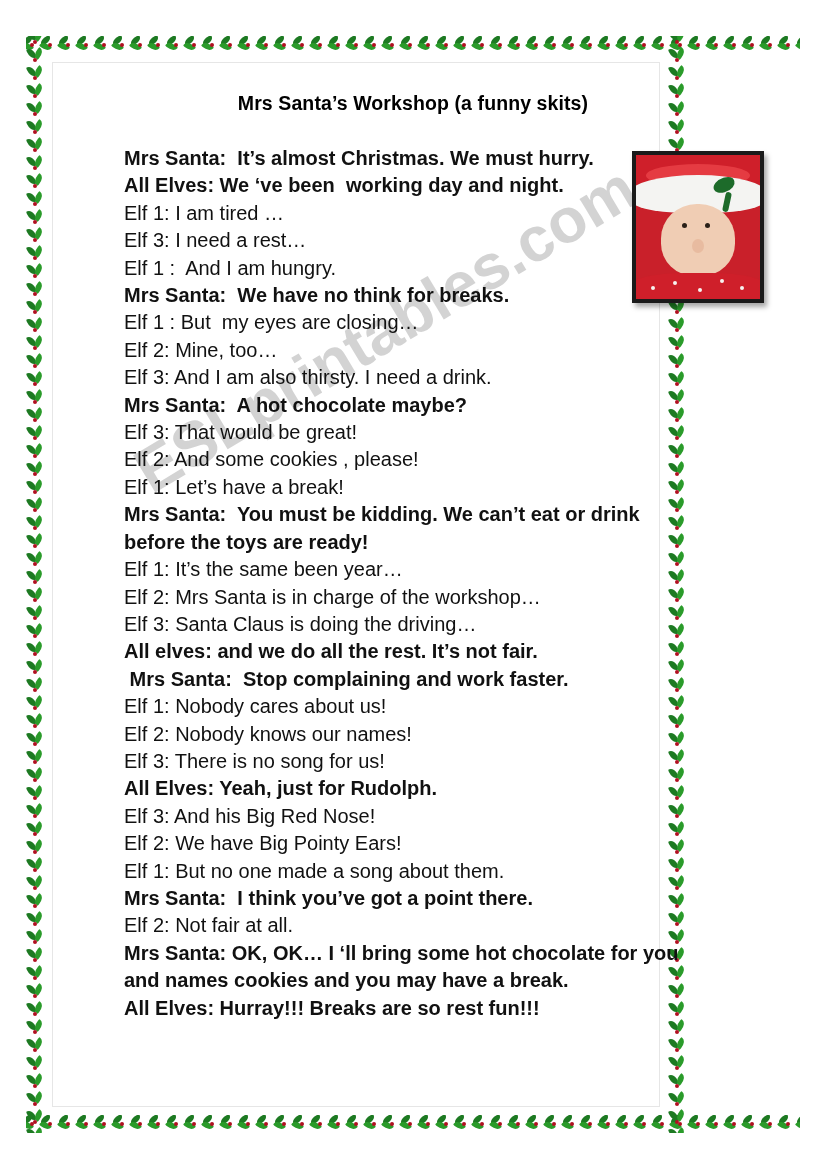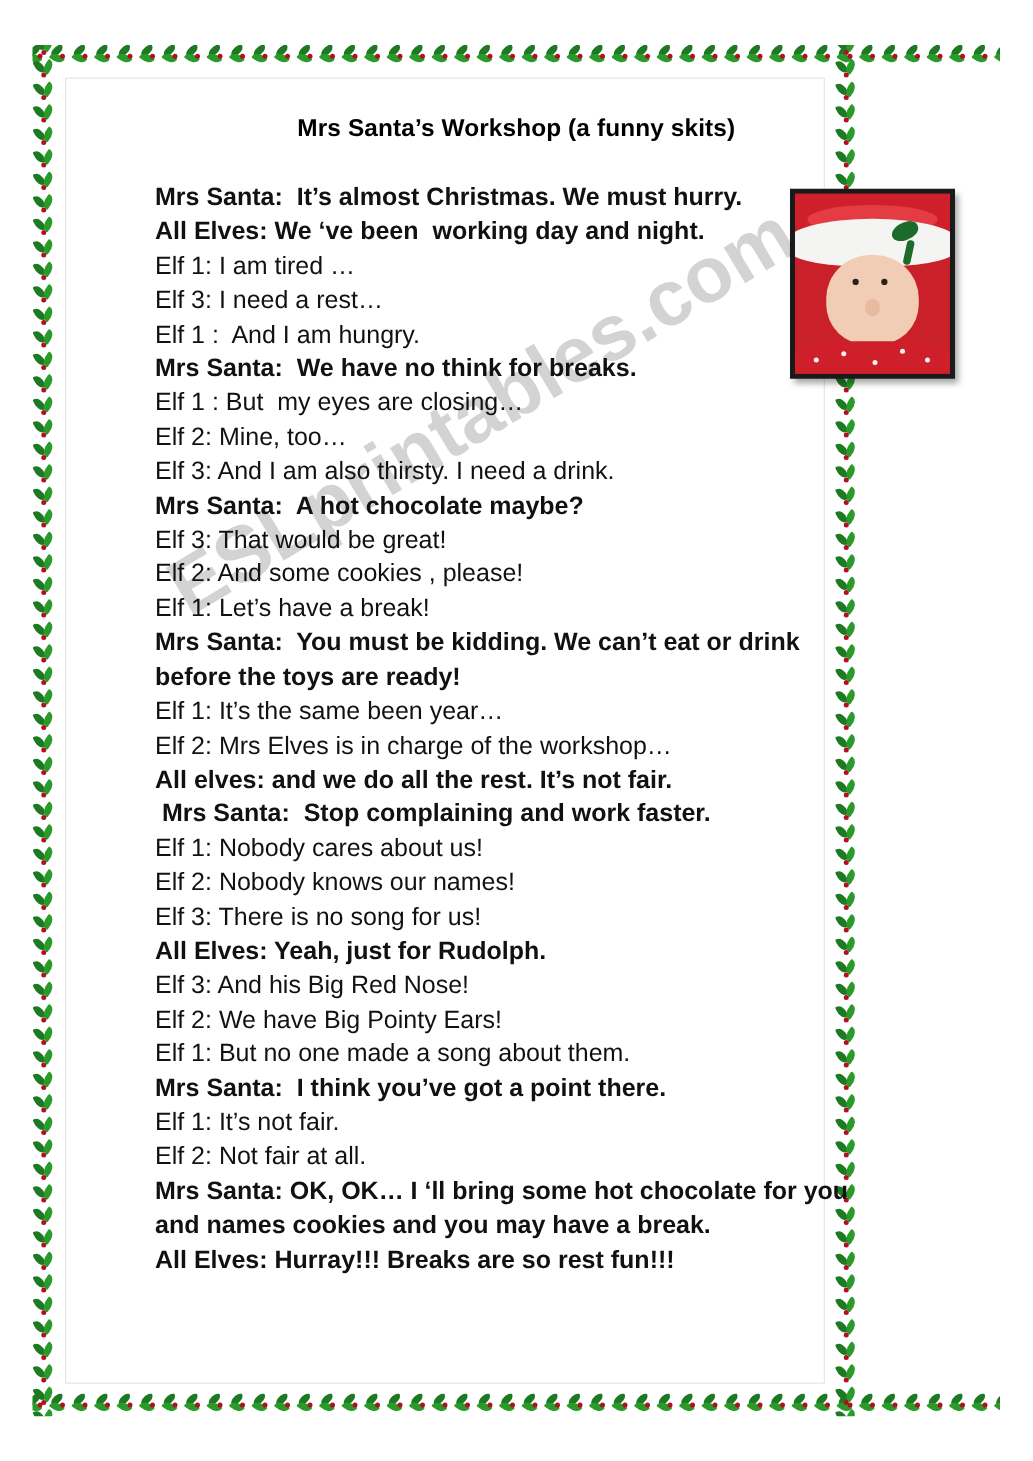--- a/index.html
+++ b/index.html
@@ -910,32 +910,32 @@
           <div class="line bold-speaker">Mrs Santa:  We have no think for breaks.</div>
           <div class="line">Elf 1 : But  my eyes are closing…</div>
           <div class="line">Elf 2: Mine, too…</div>
           <div class="line">Elf 3: And I am also thirsty. I need a drink.</div>
           <div class="line bold-speaker">Mrs Santa:  A hot chocolate maybe?</div>
           <div class="line">Elf 3: That would be great!</div>
           <div class="line">Elf 2: And some cookies , please!</div>
           <div class="line">Elf 1: Let’s have a break!</div>
           <div class="line bold-speaker">Mrs Santa:  You must be kidding. We can’t eat or drink before the toys are ready!</div>
           <div class="line">Elf 1: It’s the same been year…</div>
-          <div class="line">Elf 2: Mrs Elves is in charge of the workshop…</div>
+          <div class="line">Elf 2: Mrs Santa is in charge of the workshop…</div>
+          <div class="line">Elf 3: Santa Claus is doing the driving…</div>
           <div class="line bold-speaker">All elves: and we do all the rest. It’s not fair.</div>
           <div class="line bold-speaker"> Mrs Santa:  Stop complaining and work faster.</div>
           <div class="line">Elf 1: Nobody cares about us!</div>
           <div class="line">Elf 2: Nobody knows our names!</div>
           <div class="line">Elf 3: There is no song for us!</div>
           <div class="line bold-speaker">All Elves: Yeah, just for Rudolph.</div>
           <div class="line">Elf 3: And his Big Red Nose!</div>
           <div class="line">Elf 2: We have Big Pointy Ears!</div>
           <div class="line">Elf 1: But no one made a song about them.</div>
           <div class="line bold-speaker">Mrs Santa:  I think you’ve got a point there.</div>
-          <div class="line">Elf 1: It’s not fair.</div>
           <div class="line">Elf 2: Not fair at all.</div>
           <div class="line bold-speaker">Mrs Santa: OK, OK… I ‘ll bring some hot chocolate for you and names cookies and you may have a break.</div>
           <div class="line bold-speaker">All Elves: Hurray!!! Breaks are so rest fun!!!</div>
         </div>
 
     </div>
   </div>
 </div>
 
 </body></html>

